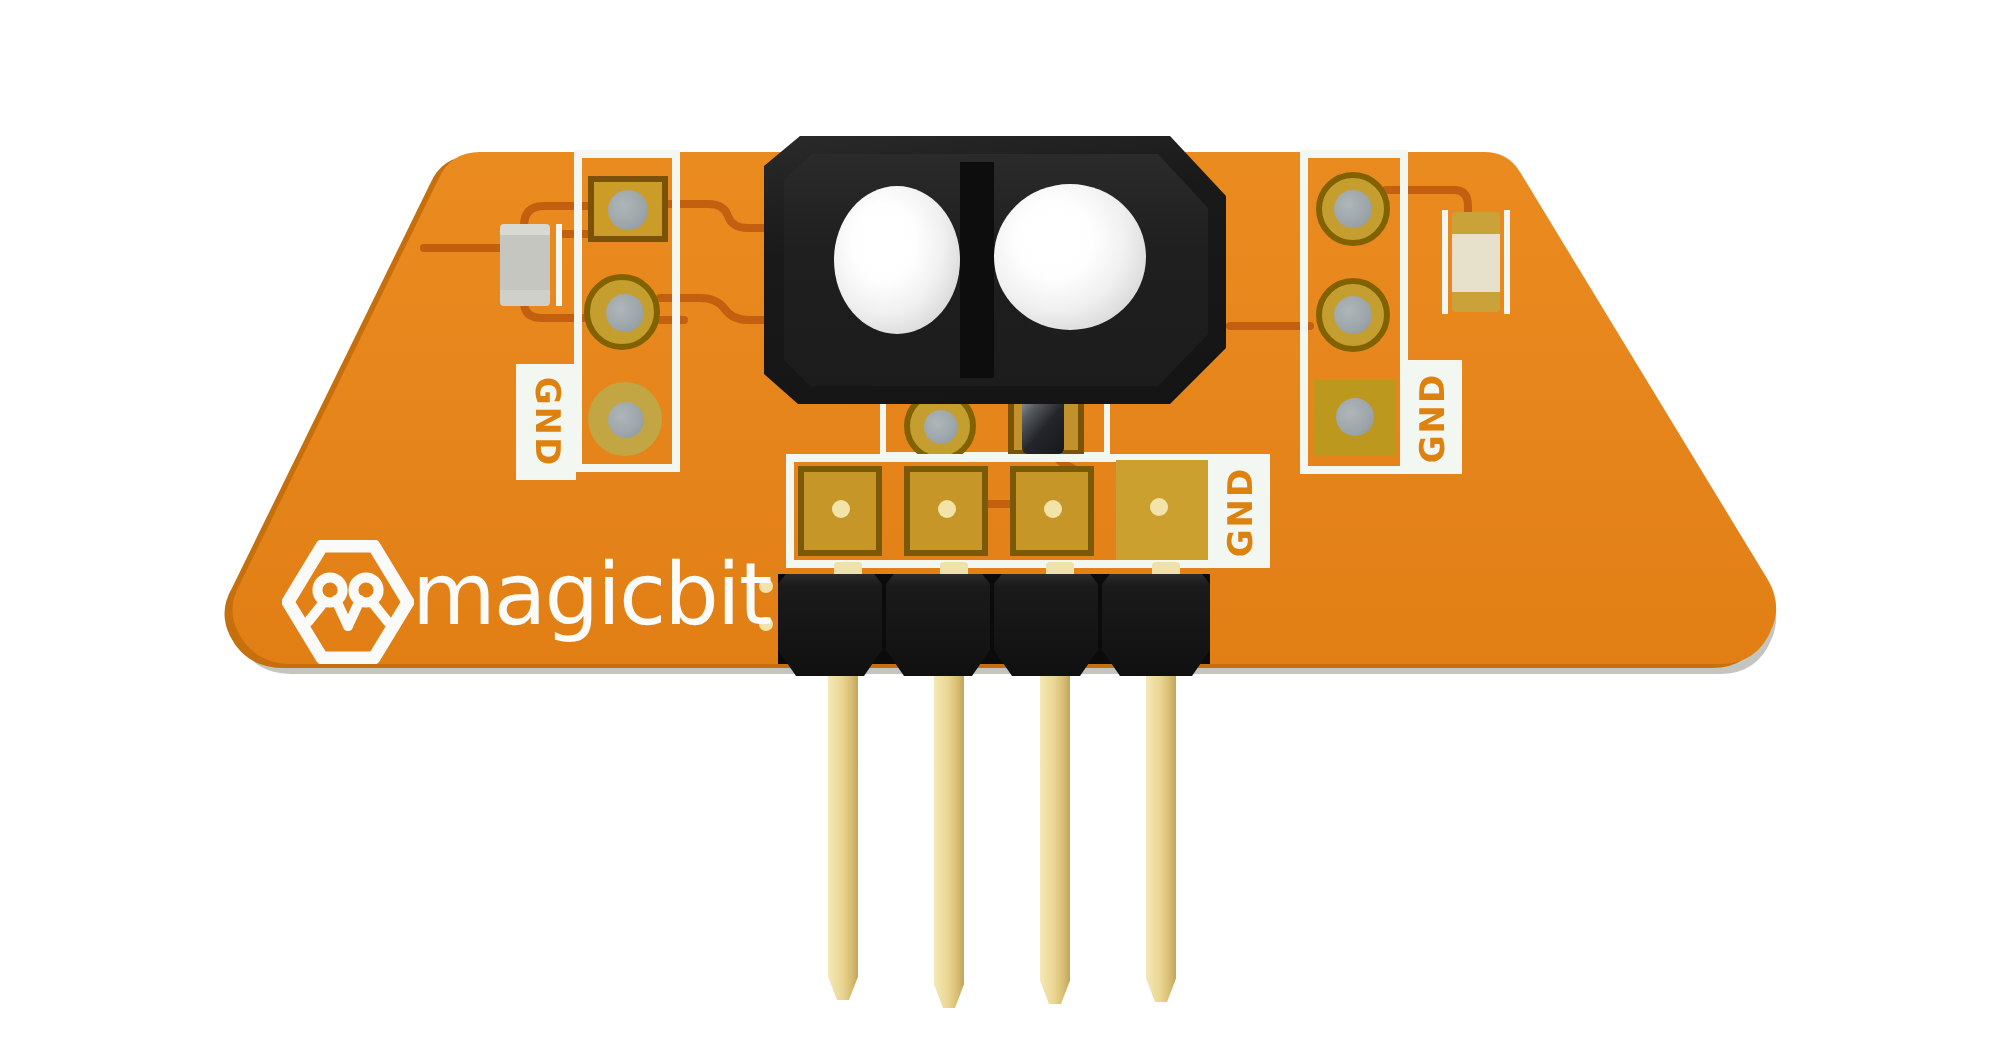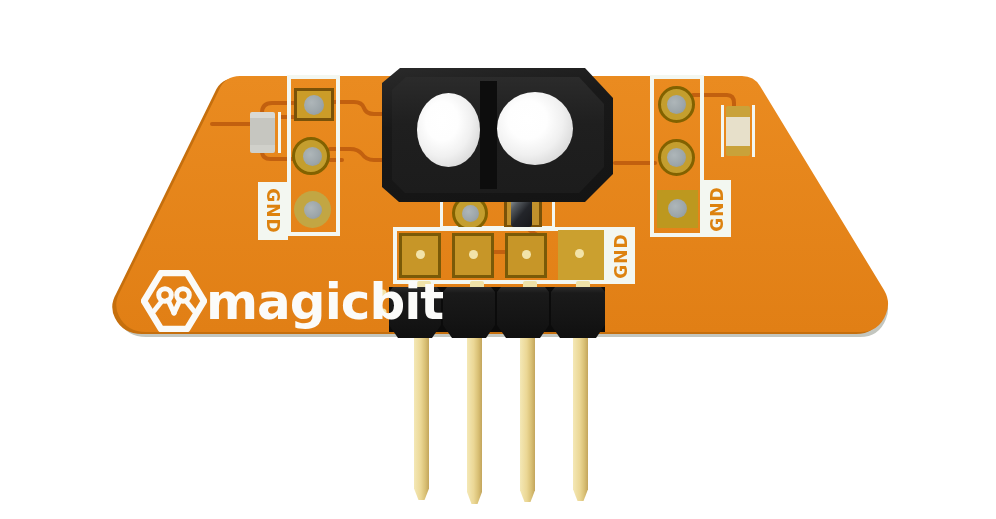--- a/index.html
+++ b/index.html
@@ -24,21 +24,21 @@
   .pin { position:absolute; width:15px;
          background:linear-gradient(90deg,#F4E8B6 0%,#EBD795 45%,#D9C075 75%,#C3A55C 100%);
          clip-path:polygon(0 0,100% 0,100% 93%,70% 100%,30% 100%,0 93%); }
   .hseg { position:absolute; top:287px; height:51px;
           background:linear-gradient(180deg,#2C2C2C 0%,#1A1A1A 12%,#151515 60%,#101010 100%);
           clip-path:polygon(4px 0,calc(100% - 4px) 0,100% 5px,100% 38px,calc(100% - 9px) 100%,9px 100%,0 38px,0 5px); }
   .dot { position:absolute; width:9px; height:9px; border-radius:50%; background:#F2E3A9; }
   .dome { position:absolute; border-radius:50%;
           background:radial-gradient(ellipse at 40% 38%, #FFFFFF 0%, #FEFEFE 30%, #F0F0F0 55%, #D9D9D9 78%, #C6C6C6 100%); }
   .logo-text { position:absolute; left:206px; top:273px; color:#FBFBF9;
-               font-size:50px; font-weight:bold; letter-spacing:-1px;
+               font-size:43px; font-weight:normal; letter-spacing:-1px;
                font-family:"DejaVu Sans","Liberation Sans",sans-serif; }
 </style>
 </head>
 <body>
 
 <div id="stage">
 
   <svg class="abs" style="left:0;top:0" width="996" height="519" viewBox="0 0 996 519">
     <defs>
       <linearGradient id="boardGrad" x1="0" y1="0" x2="0" y2="1">

